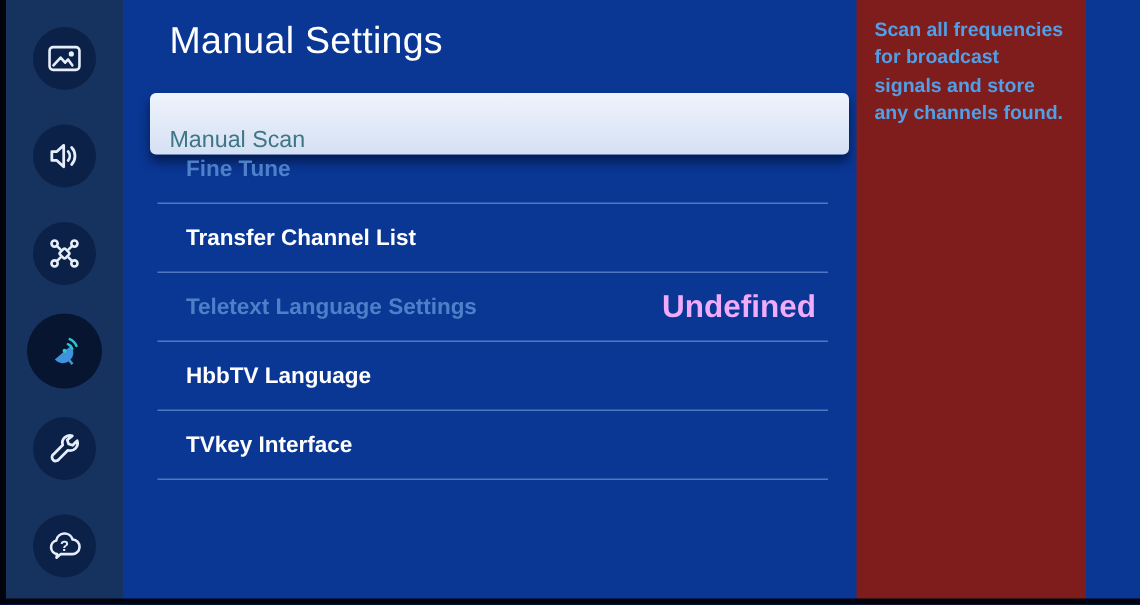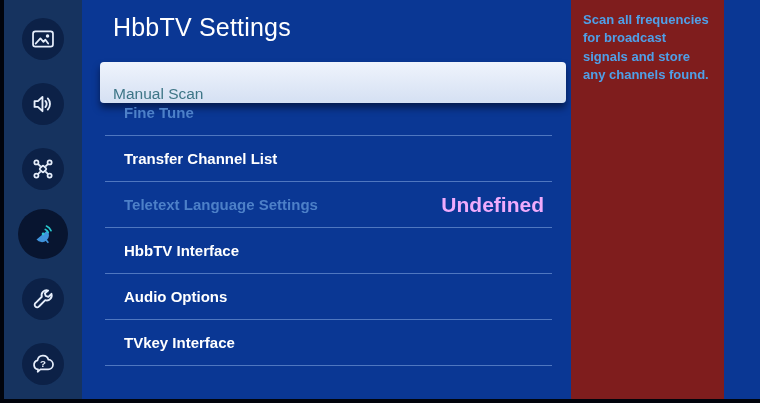--- a/index.html
+++ b/index.html
@@ -133,42 +133,39 @@
       <span>
         <svg viewBox="0 0 24 24" width="26" height="26" fill="none" stroke="#e6eefb" stroke-width="1.6" stroke-linejoin="round" stroke-linecap="round">
           <path d="M7.4 17 A4.3 4.3 0 0 1 6.9 8.6 5.2 5.2 0 0 1 17 8 4 4 0 0 1 16.5 17 L9.6 17 7.1 19.2 Z"></path>
           <text x="12" y="14.8" font-size="9" fill="#e6eefb" stroke="none" text-anchor="middle" font-weight="bold" font-family="Liberation Sans, sans-serif">?</text>
         </svg>
       </span>
     </div>
   </div>
 
   <div class="main">
-    <div class="page-title">HbbTV Settings</div>
+    <div class="page-title">Manual Settings</div>
 
     <div class="focus-row">
       <span class="label">Manual Scan</span>
     </div>
 
     <div class="menu-list">
       <div class="menu-item disabled">
         <span class="label">Fine Tune</span>
       </div>
       <div class="menu-item">
         <span class="label">Transfer Channel List</span>
       </div>
       <div class="menu-item disabled">
         <span class="label">Teletext Language Settings</span>
         <span class="value">Undefined</span>
       </div>
       <div class="menu-item">
-        <span class="label">HbbTV Interface</span>
-      </div>
-      <div class="menu-item">
-        <span class="label">Audio Options</span>
+        <span class="label">HbbTV Language</span>
       </div>
       <div class="menu-item">
         <span class="label">TVkey Interface</span>
       </div>
     </div>
   </div>
 
   <div class="info-panel">
     <div class="info-text">Scan all frequencies for broadcast signals and store any channels found.</div>
   </div>

